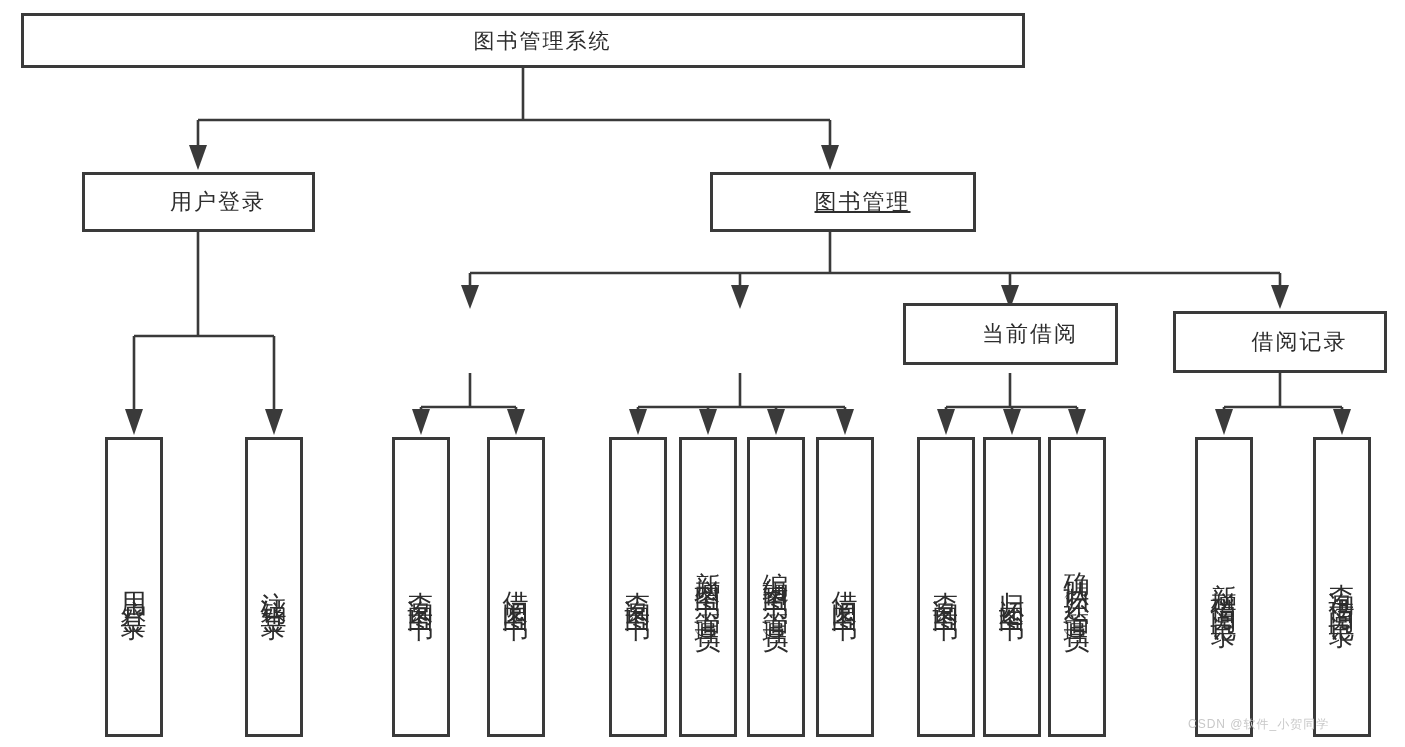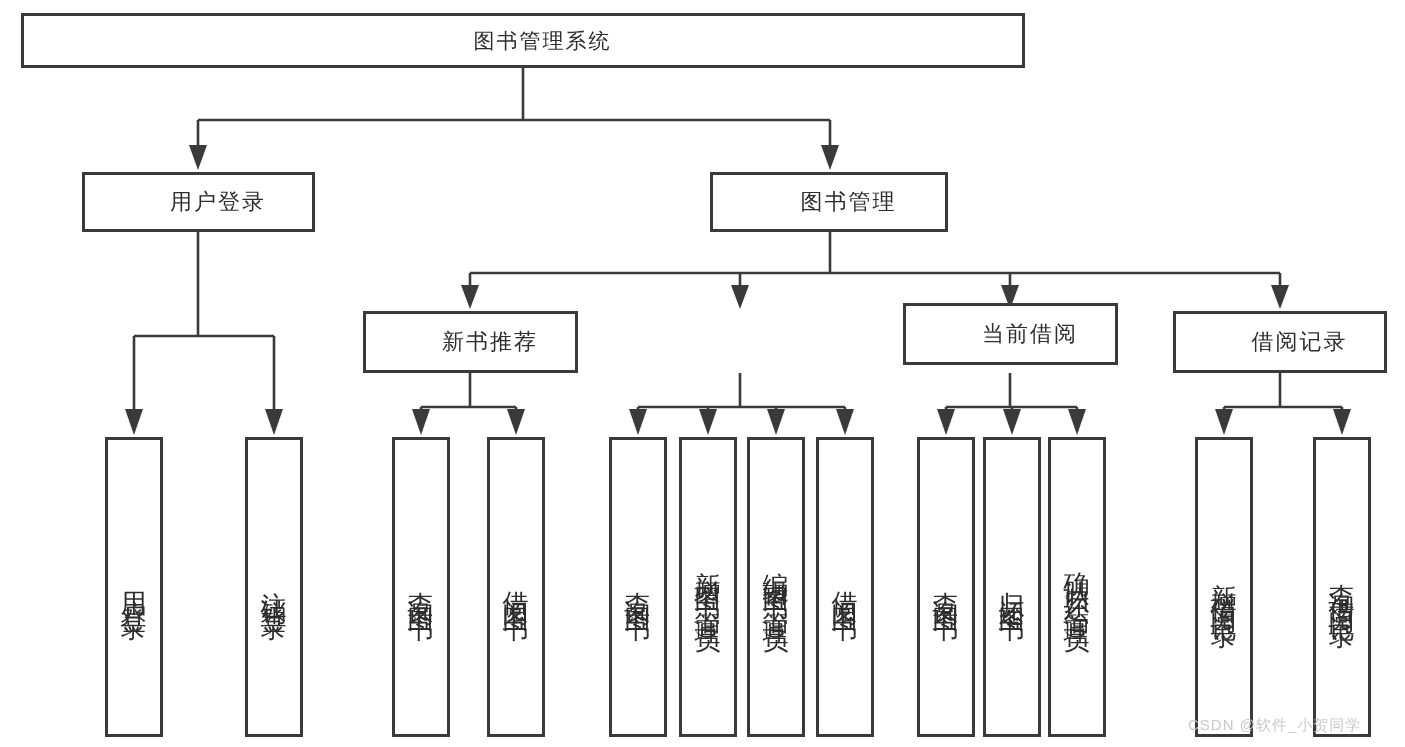--- a/index.html
+++ b/index.html
@@ -35,21 +35,21 @@
     text-orientation: mixed;
     font-size: 26px;
     letter-spacing: 8px;
     line-height: 1;
     padding: 4px 0;
   }
   .watermark {
     position: absolute;
     left: 1188px;
     top: 716px;
-    font-size: 15px;
+    font-size: 12px;
     color: #c8c8c8;
     white-space: nowrap;
     z-index: 5;
     letter-spacing: 1px;
   }
 </style>
 </head>
 <body>
 
 <div class="canvas">
@@ -93,23 +93,22 @@
       <polygon points="1003,409 1021,409 1012,435"></polygon>
       <polygon points="1068,409 1086,409 1077,435"></polygon>
       <polygon points="1215,409 1233,409 1224,435"></polygon>
       <polygon points="1333,409 1351,409 1342,435"></polygon>
     </g>
   </svg>
 
   <div class="box h title" style="left:21px; top:13px; width:1004px; height:55px;">图书管理系统</div>
 
   <div class="box h" style="left:82px; top:172px; width:233px; height:60px;">用户登录</div>
-  <div class="box h" style="left:710px; top:172px; width:238px; height:60px;">图书管理</div>
+  <div class="box h" style="left:710px; top:172px; width:266px; height:60px;text-decoration:underline;">图书管理</div>
 
-  <div class="box h" style="left:363px; top:311px; width:215px; height:62px;">新书推荐</div>
   <div class="box h" style="left:903px; top:303px; width:215px; height:62px;">当前借阅</div>
   <div class="box h" style="left:1173px; top:311px; width:214px; height:62px;">借阅记录</div>
 
   <div class="box v" style="left:105px; top:437px; width:58px; height:300px;">用户登录</div>
   <div class="box v" style="left:245px; top:437px; width:58px; height:300px;">注销登录</div>
 
   <div class="box v" style="left:392px; top:437px; width:58px; height:300px;">查询图书</div>
   <div class="box v" style="left:487px; top:437px; width:58px; height:300px;">借阅图书</div>
 
   <div class="box v" style="left:609px; top:437px; width:58px; height:300px;">查询图书</div>

